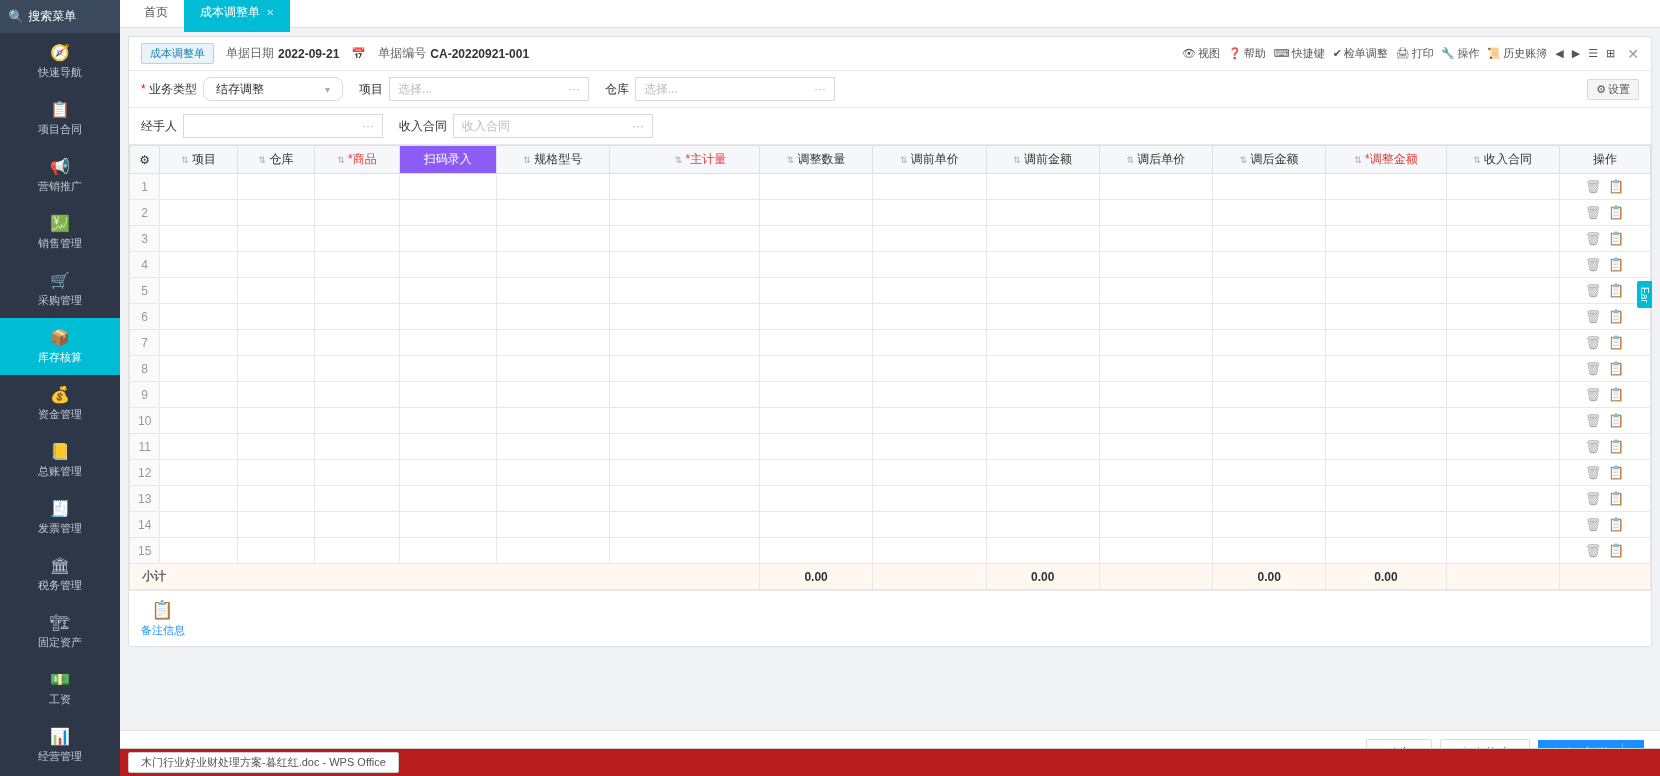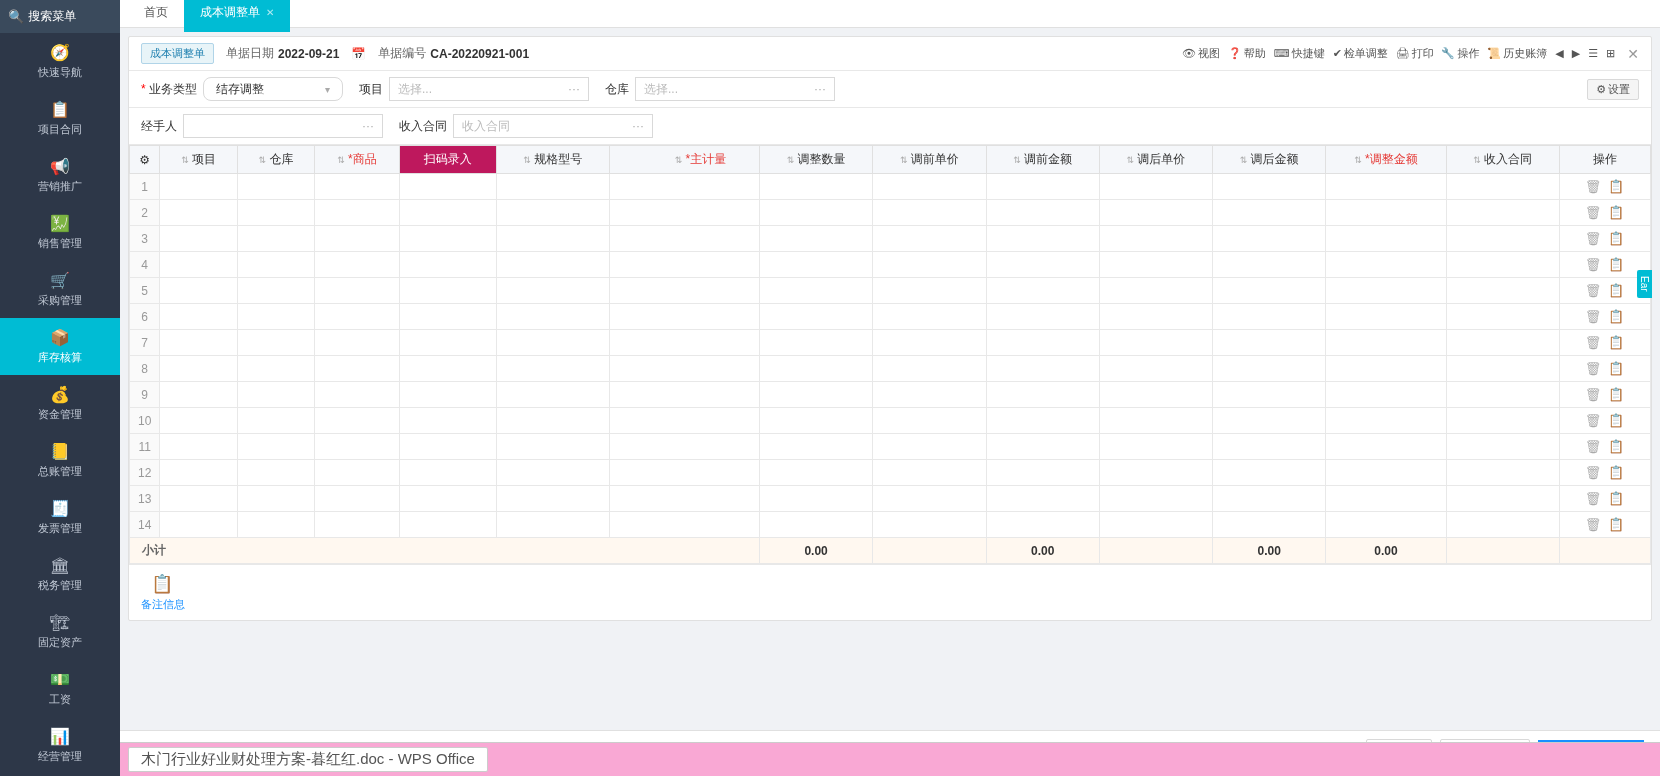--- a/index.html
+++ b/index.html
@@ -50,21 +50,21 @@
     .form-field-select-val { color: #333; }
     .chevron { color: #aaa; font-size: 10px; margin-left: auto; }
     .settings-btn { margin-left: auto; background: #f5f5f5; border: 1px solid #d9d9d9; border-radius: 2px; padding: 2px 8px; font-size: 11px; cursor: pointer; display: flex; align-items: center; gap: 2px; color: #555; }
 
     
     .table-wrap { overflow: auto; }
     table { width: 100%; border-collapse: collapse; font-size: 12px; }
     thead tr { background: #f5f7fa; }
     th { border: 1px solid #e0e0e0; padding: 5px 8px; text-align: center; color: #333; font-weight: normal; white-space: nowrap; position: relative; }
     th .col-sort { color: #aaa; font-size: 9px; cursor: pointer; }
-    th.highlight { background: #be185d; color: #fff; }
+    th.highlight { background: #8b5cf6; color: #fff; }
     td { border: 1px solid #e8e8e8; padding: 3px 8px; height: 26px; text-align: center; color: #333; }
     td.row-num { color: #999; background: #fafafa; width: 30px; }
     td.actions { text-align: center; white-space: nowrap; }
     td.actions span { cursor: pointer; color: #aaa; font-size: 13px; margin: 0 2px; }
     tr.subtotal td { background: #fff8f0; font-weight: bold; }
     tr.subtotal td.val { color: #333; }
 
     
     .notes-area { display: flex; align-items: flex-start; padding: 8px 12px; gap: 8px; border-top: 1px solid #e8e8e8; }
     .notes-icon-wrap { display: flex; flex-direction: column; align-items: center; gap: 2px; color: #1890ff; font-size: 11px; cursor: pointer; }
@@ -72,21 +72,21 @@
     .notes-input { flex: 1; border: none; outline: none; font-size: 12px; color: #999; padding: 2px; }
 
     
     .footer { background: #fff; border-top: 1px solid #e0e0e0; padding: 8px 16px; display: flex; justify-content: flex-end; gap: 8px; align-items: center; }
     .btn { padding: 5px 20px; border-radius: 2px; font-size: 12px; cursor: pointer; border: 1px solid #d9d9d9; background: #fff; color: #333; }
     .btn-split { background: #1890ff; color: #fff; border-color: #1890ff; display: flex; align-items: center; gap: 0; }
     .btn-split-main { padding: 5px 14px; cursor: pointer; }
     .btn-split-arrow { padding: 5px 8px; border-left: 1px solid rgba(255,255,255,0.3); cursor: pointer; font-size: 10px; }
 
     
-    .taskbar { position: fixed; bottom: 0; left: 120px; right: 0; height: 34px; background: #f9a8d4; display: flex; align-items: center; padding: 0 8px; font-size: 15px; color: #555; border-top: 1px solid #ccc; z-index: 100; }
+    .taskbar { position: fixed; bottom: 0; left: 120px; right: 0; height: 28px; background: #b91c1c; display: flex; align-items: center; padding: 0 8px; font-size: 11px; color: #555; border-top: 1px solid #ccc; z-index: 100; }
     .taskbar-item { padding: 2px 12px; background: #fff; border: 1px solid #ccc; border-radius: 2px; cursor: pointer; }
 
     
     .side-tag { position: absolute; right: -1px; top: 40%; background: #00bcd4; color: #fff; writing-mode: vertical-rl; padding: 6px 2px; font-size: 10px; cursor: pointer; border-radius: 2px 0 0 2px; z-index: 10; }
   </style>
 </head>
 <body>
 
 <div class="sidebar">
   <div class="sidebar-search">
@@ -536,20 +536,40 @@
       <td></td>
       <td></td>
       <td></td>
       <td></td>
       <td></td>
       <td class="actions">
         <span title="删除">🗑</span>
         <span title="复制">📋</span>
       </td>
     </tr>
+              <tr>
+      <td class="row-num">15</td>
+      <td></td>
+      <td></td>
+      <td></td>
+      <td></td>
+      <td></td>
+      <td></td>
+      <td></td>
+      <td></td>
+      <td></td>
+      <td></td>
+      <td></td>
+      <td></td>
+      <td></td>
+      <td class="actions">
+        <span title="删除">🗑</span>
+        <span title="复制">📋</span>
+      </td>
+    </tr>
             </tbody>
           <tfoot>
             <tr class="subtotal">
               <td colspan="7" style="text-align:left; padding-left:12px; color:#666;">小计</td>
               <td class="val">0.00</td>
               <td></td>
               <td class="val">0.00</td>
               <td></td>
               <td class="val">0.00</td>
               <td class="val">0.00</td>

